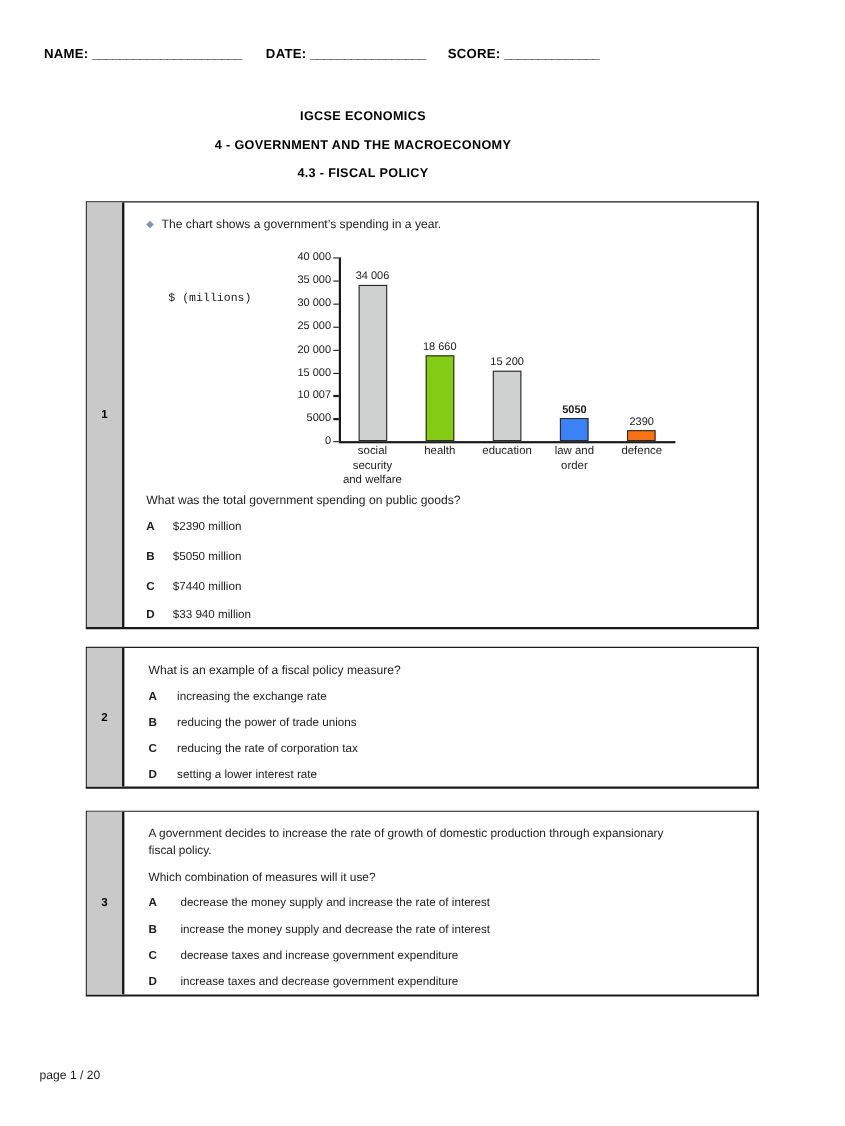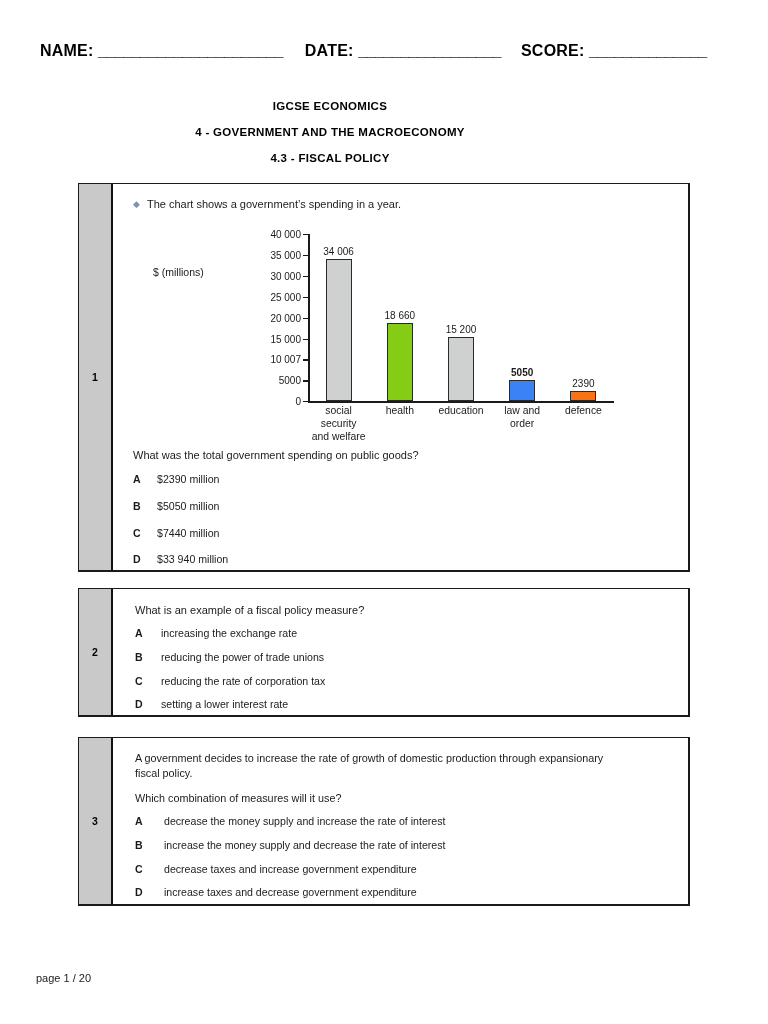--- a/index.html
+++ b/index.html
@@ -15,21 +15,21 @@
     color: #000000;
     overflow: hidden;
   }
 
   
   .header-row {
     position: absolute;
     top: 42px;
     left: 40px;
     width: 690px;
-    font-size: 16px;
+    font-size: 12px;
     font-weight: bold;
     letter-spacing: 0.2px;
     white-space: nowrap;
     text-decoration: underline;
   }
   .hdr-field { display: inline-block; }
   .hdr-label { display: inline; }
   .hdr-rule  { display: inline; letter-spacing: -0.5px; }
   .gap-1 { display: inline-block; width: 22px; }
   .gap-2 { display: inline-block; width: 20px; }
@@ -129,20 +129,21 @@
     margin-top: 8px;
     margin-left: 20px;
   }
   .axis-title {
     position: absolute;
     left: 0px;
     top: 46px;
     font-size: 10.5px;
     color: #1b1b1b;
     white-space: nowrap;
+    font-family: Liberation Mono, monospace;
   }
   .plot {
     position: absolute;
     left: 155px;
     top: 14px;
     width: 306px;
     height: 167px;
   }
   .axis-y {
     position: absolute;

